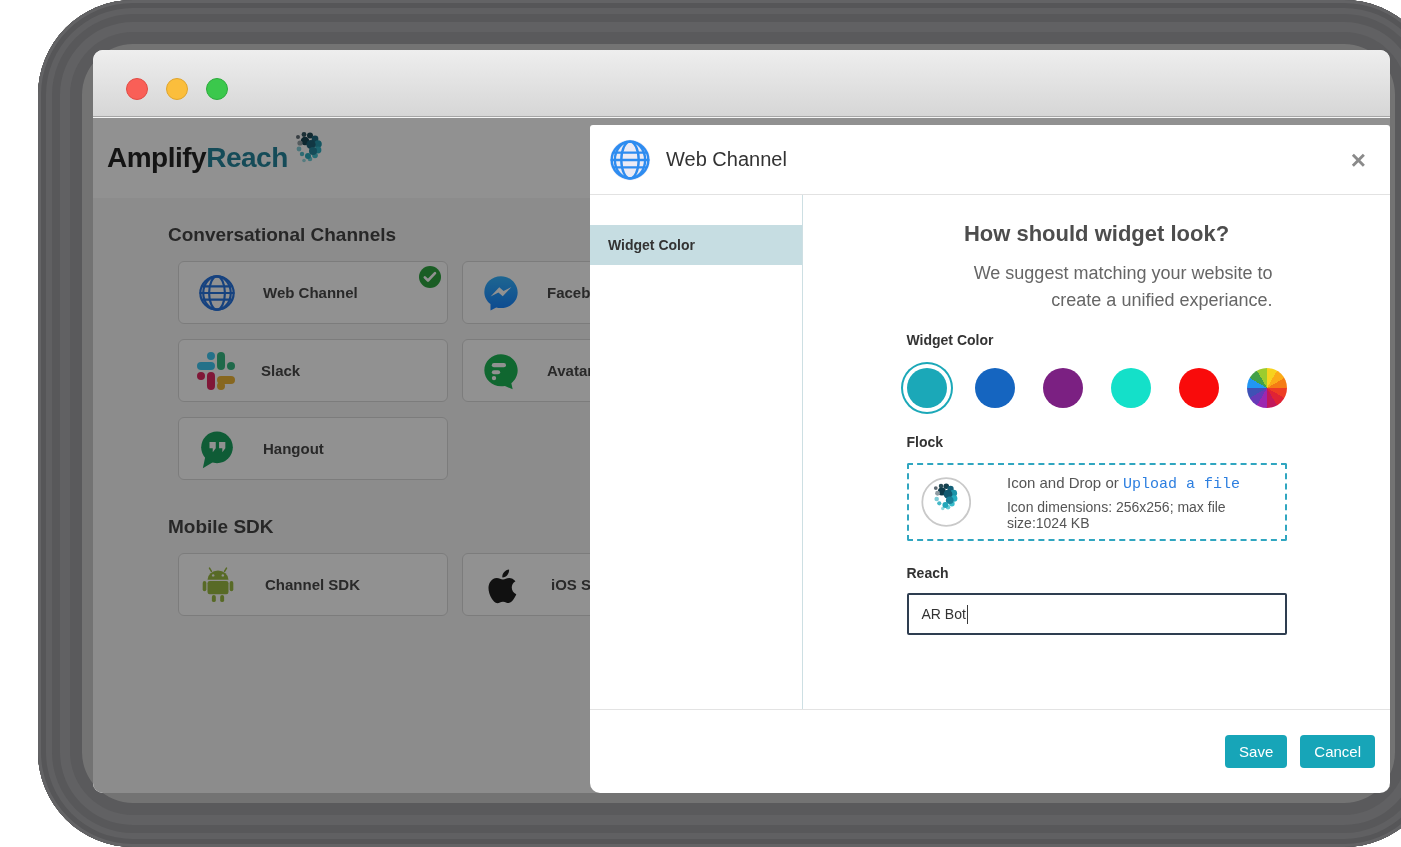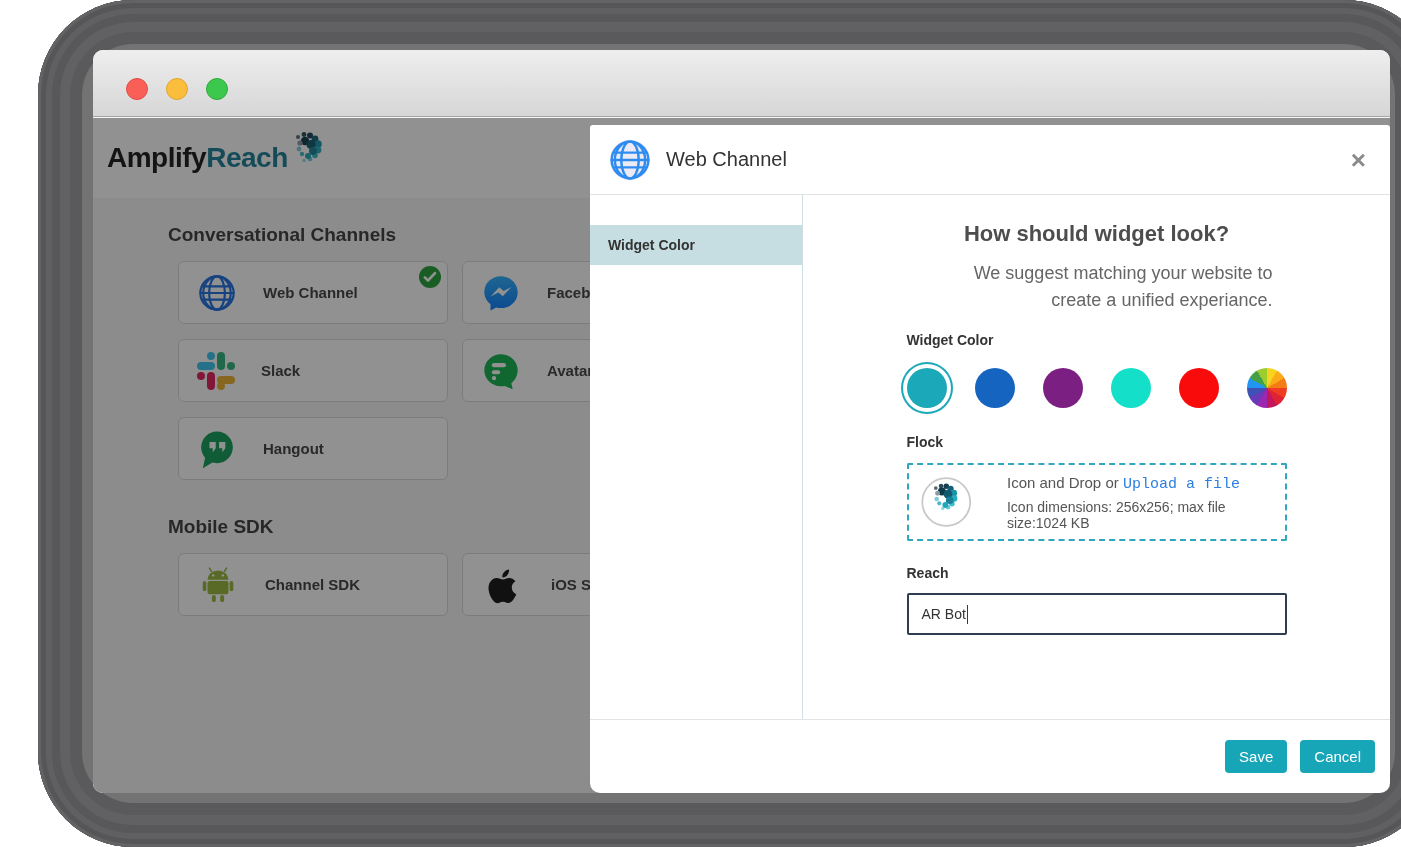--- a/index.html
+++ b/index.html
@@ -83,21 +83,21 @@
   .radios { display:flex; align-items:center; margin-top:16px; }
   .radio-item { display:flex; align-items:center; width:144px; cursor:pointer; }
   .radio { width:18px; height:18px; border-radius:50%; background:#c9c9c9; flex:0 0 auto; }
   .radio.checked { width:20px; height:20px; background:#fff; border:5px solid #0d6272; }
   .radio-label { margin-left:11px; font-size:15px; color:#333; }
 
   .input-box { margin-top:12px; width:380px; height:42px; border:2px solid #2e3d50; border-radius:2px;
     background:#fff; display:flex; align-items:center; padding:0 13px; font-size:14px; color:#333; cursor:text;text-align:right; }
   .caret { width:1px; height:19px; background:#3a3a3a; margin-left:1px; }
 
-  .modal-footer { height:74px; border-top:1px solid #e3e3e3; display:flex; justify-content:flex-end;
+  .modal-footer { height:84px; border-top:1px solid #e3e3e3; display:flex; justify-content:flex-end;
     align-items:center; padding-right:15px; gap:13px; }
   .btn { background:#17a5b8; color:#fff; border:none; border-radius:4px; font-size:15px;
     padding:8px 14px; cursor:pointer; font-family:"Liberation Sans", sans-serif; }
 </style>
 </head>
 <body>
 
 <div class="frame">
   <div class="window">
 

